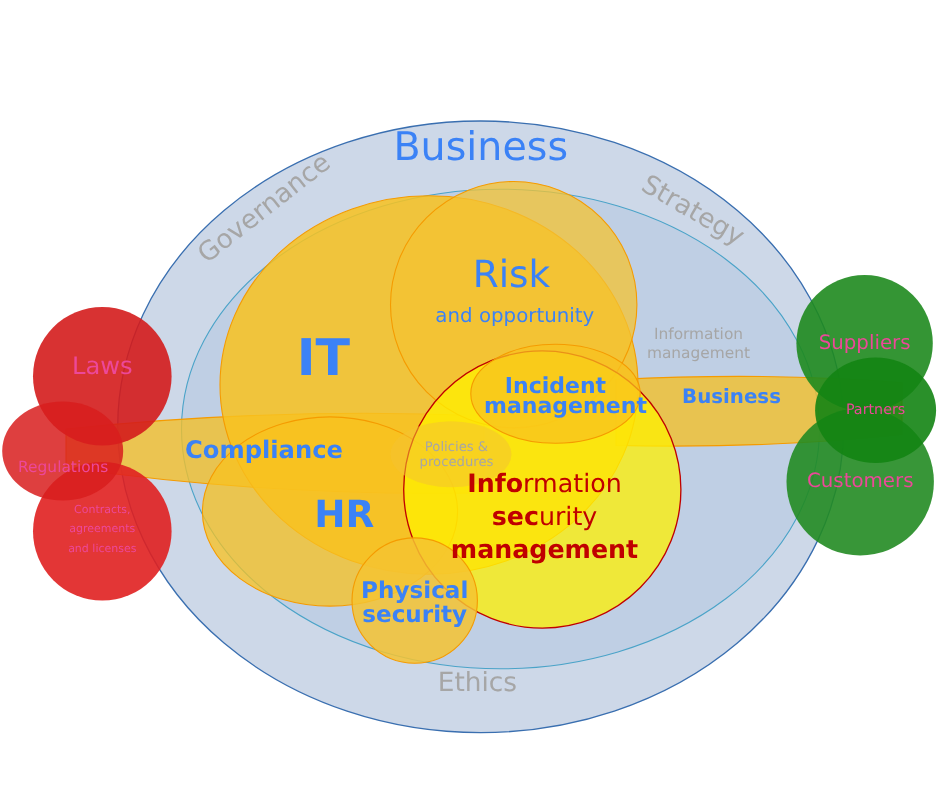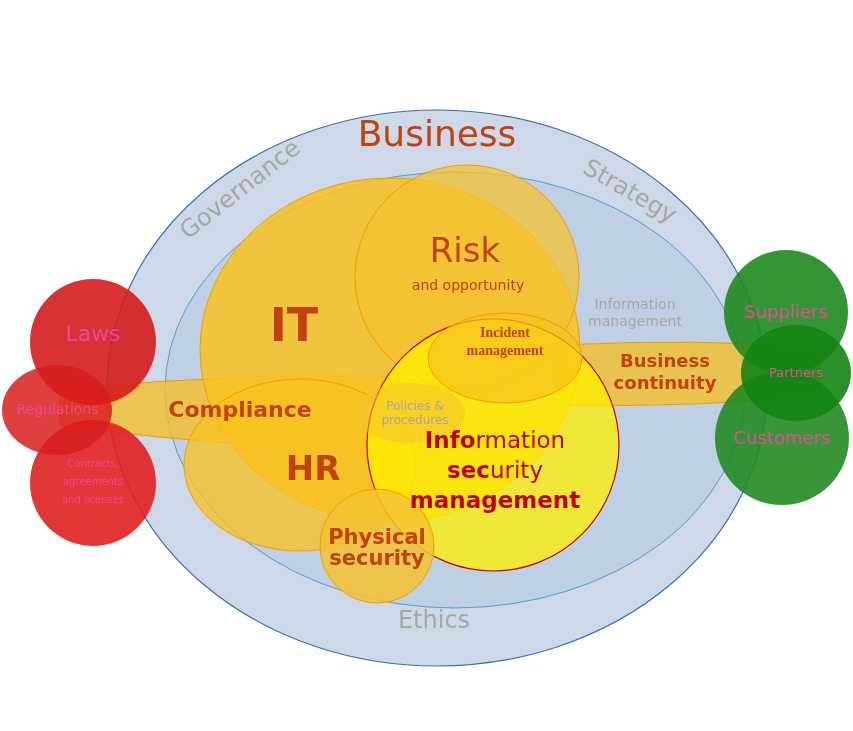--- a/index.html
+++ b/index.html
@@ -1,19 +1,19 @@
 <!DOCTYPE html>
 <html><head>
 <meta charset="utf-8">
 <style>
   html, body { margin:0; padding:0; background:#ffffff; }
   body { width:853px; height:731px; position:relative; overflow:hidden; font-family:"DejaVu Sans", sans-serif; }
   svg { position:absolute; left:0; top:0; }
   .lbl { position:absolute; text-align:center; white-space:nowrap; line-height:1.1; }
-  .black { color:#c2410c; }
+  .black { color:#3b82f6; }
   .white { color:#ec4899; }
   .grey { color:#a6a6a6; }
   .bold { font-weight:bold; }
 </style>
 </head>
 <body>
 
 <svg width="853" height="731" viewBox="0 0 853 731">
 
   <ellipse cx="437" cy="388" rx="330" ry="278" fill="#cdd8e8" stroke="#3a6fb0" stroke-width="1.2"></ellipse>
@@ -53,52 +53,51 @@
 <div class="lbl grey" style="left:565px; top:178px; width:130px; font-size:24px; transform:rotate(30deg);">Strategy</div>
 <div class="lbl grey" style="left:384px; top:607px; width:100px; font-size:24px;">Ethics</div>
 
 <div class="lbl grey" style="left:580px; top:296px; width:110px; font-size:14px; line-height:17px;">
   <div>Information</div>
   <div>management</div>
 </div>
 
 <div class="lbl black bold" style="left:244px; top:300px; width:100px; font-size:46px;">IT</div>
 <div class="lbl black" style="left:400px; top:232px; width:130px; font-size:34px;">Risk</div>
-<div class="lbl black" style="left:378px; top:278px; width:180px; font-size:14px;">and opportunity</div>
+<div class="lbl black" style="left:378px; top:278px; width:180px; font-size:18px;">and opportunity</div>
 <div class="lbl black bold" style="left:273px; top:450px; width:80px; font-size:34px;">HR</div>
 <div class="lbl black bold" style="left:150px; top:398px; width:180px; font-size:22px;">Compliance</div>
 
-<div class="lbl black bold" style="left:440px; top:324px; width:130px; font-size:14px; line-height:18px;font-family:Liberation Serif, serif;">
+<div class="lbl black bold" style="left:440px; top:341px; width:130px; font-size:20px; line-height:18px;">
   <div>Incident</div>
   <div>management</div>
 </div>
 
 <div class="lbl black bold" style="left:600px; top:350px; width:130px; font-size:18px; line-height:22px;">
   <div>Business</div>
-  <div>continuity</div>
 </div>
 
 <div class="lbl grey" style="left:370px; top:399px; width:90px; font-size:12px; line-height:14px;">
   <div>Policies &amp;</div>
   <div>procedures</div>
 </div>
 
 <div class="lbl" style="left:400px; top:425px; width:190px; font-size:23px; line-height:30px; color:#c00000;">
   <div><span class="bold">Info</span><span>rmation</span></div>
   <div><span class="bold">sec</span><span>urity</span></div>
   <div><span class="bold">management</span><span></span></div>
 </div>
 
 <div class="lbl black bold" style="left:327px; top:527px; width:100px; font-size:21px; line-height:21px;">
   <div>Physical</div>
   <div>security</div>
 </div>
 
 <div class="lbl white" style="left:43px; top:322px; width:100px; font-size:22px;">Laws</div>
-<div class="lbl white" style="left:5px; top:402px; width:105px; font-size:14px;">Regulations</div>
+<div class="lbl white" style="left:5px; top:418px; width:105px; font-size:14px;">Regulations</div>
 <div class="lbl white" style="left:38px; top:455px; width:110px; font-size:10px; line-height:18px;">
   <div>Contracts,</div>
   <div>agreements</div>
   <div>and licenses</div>
 </div>
 
 <div class="lbl white" style="left:736px; top:302px; width:100px; font-size:18px;">Suppliers</div>
 <div class="lbl white" style="left:751px; top:366px; width:90px; font-size:13px;">Partners</div>
 <div class="lbl white" style="left:727px; top:428px; width:110px; font-size:18px;text-align:center;">Customers</div>
 

